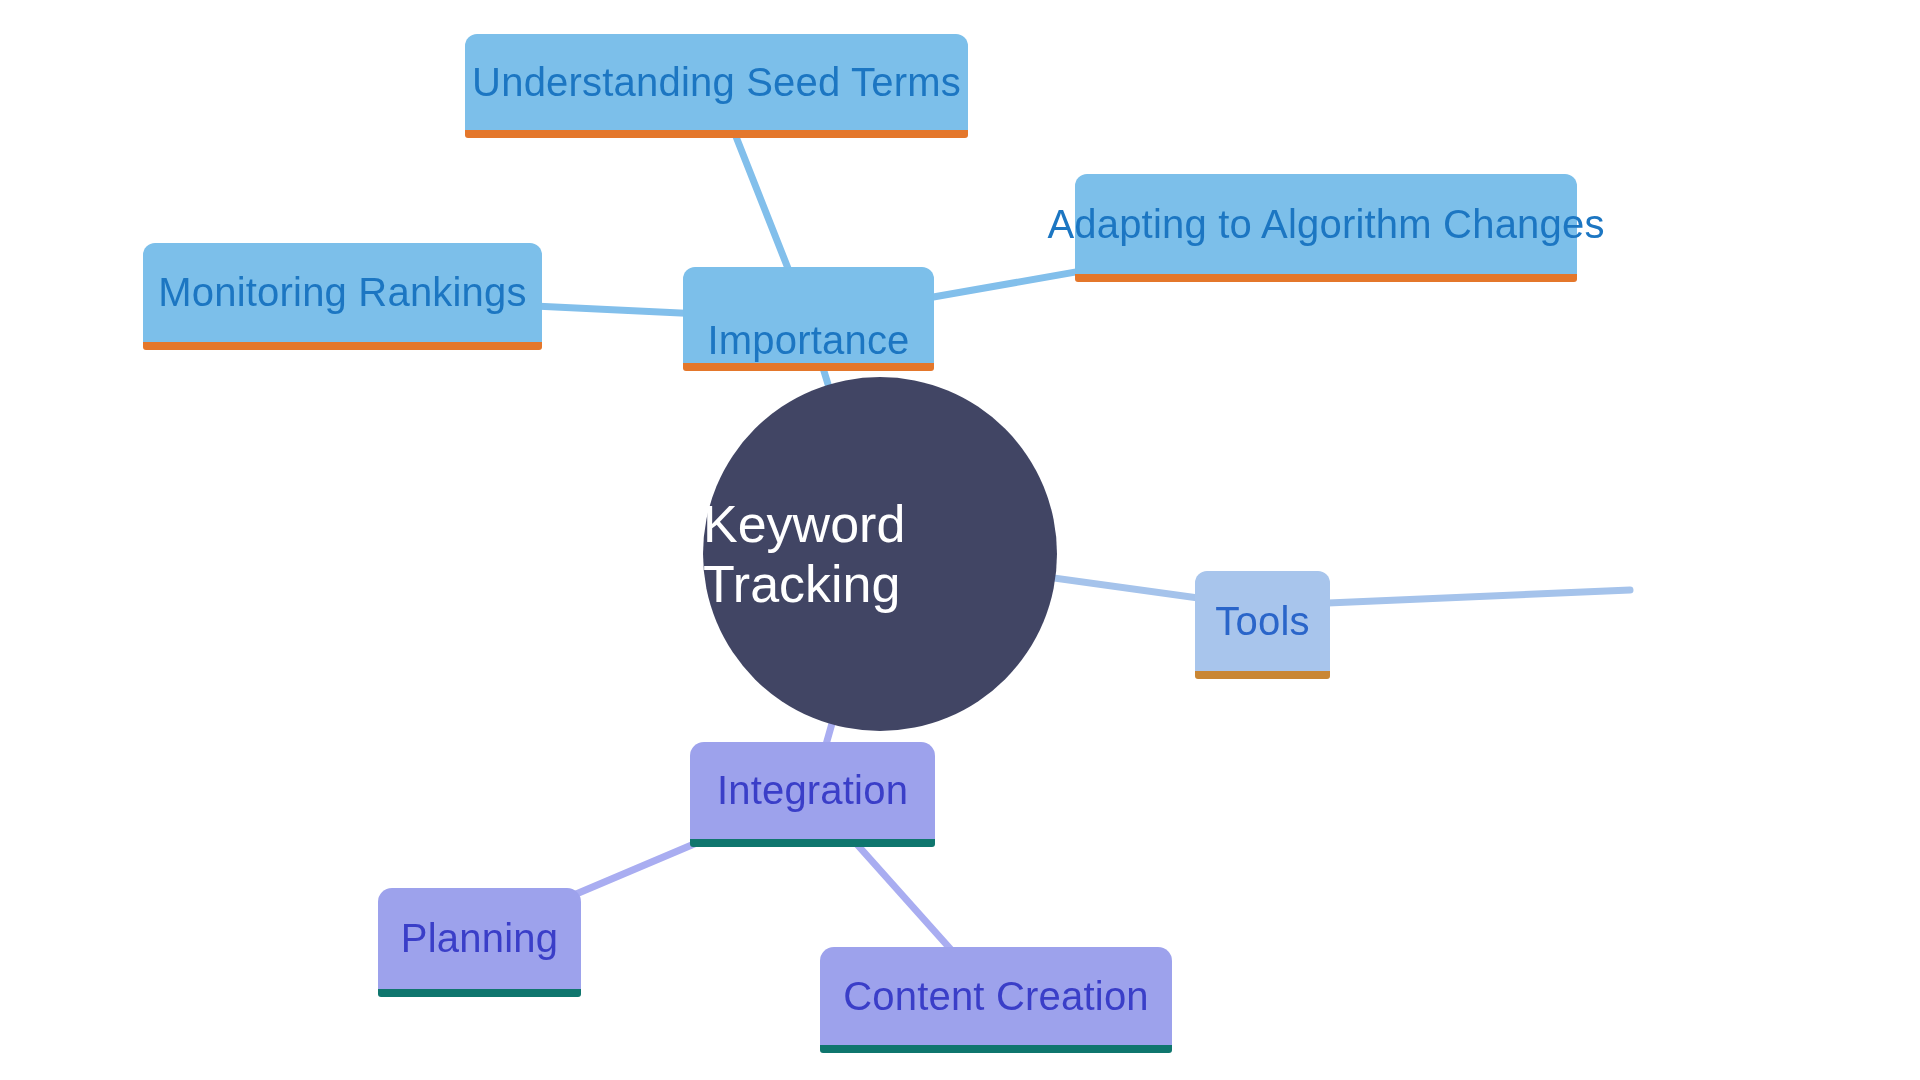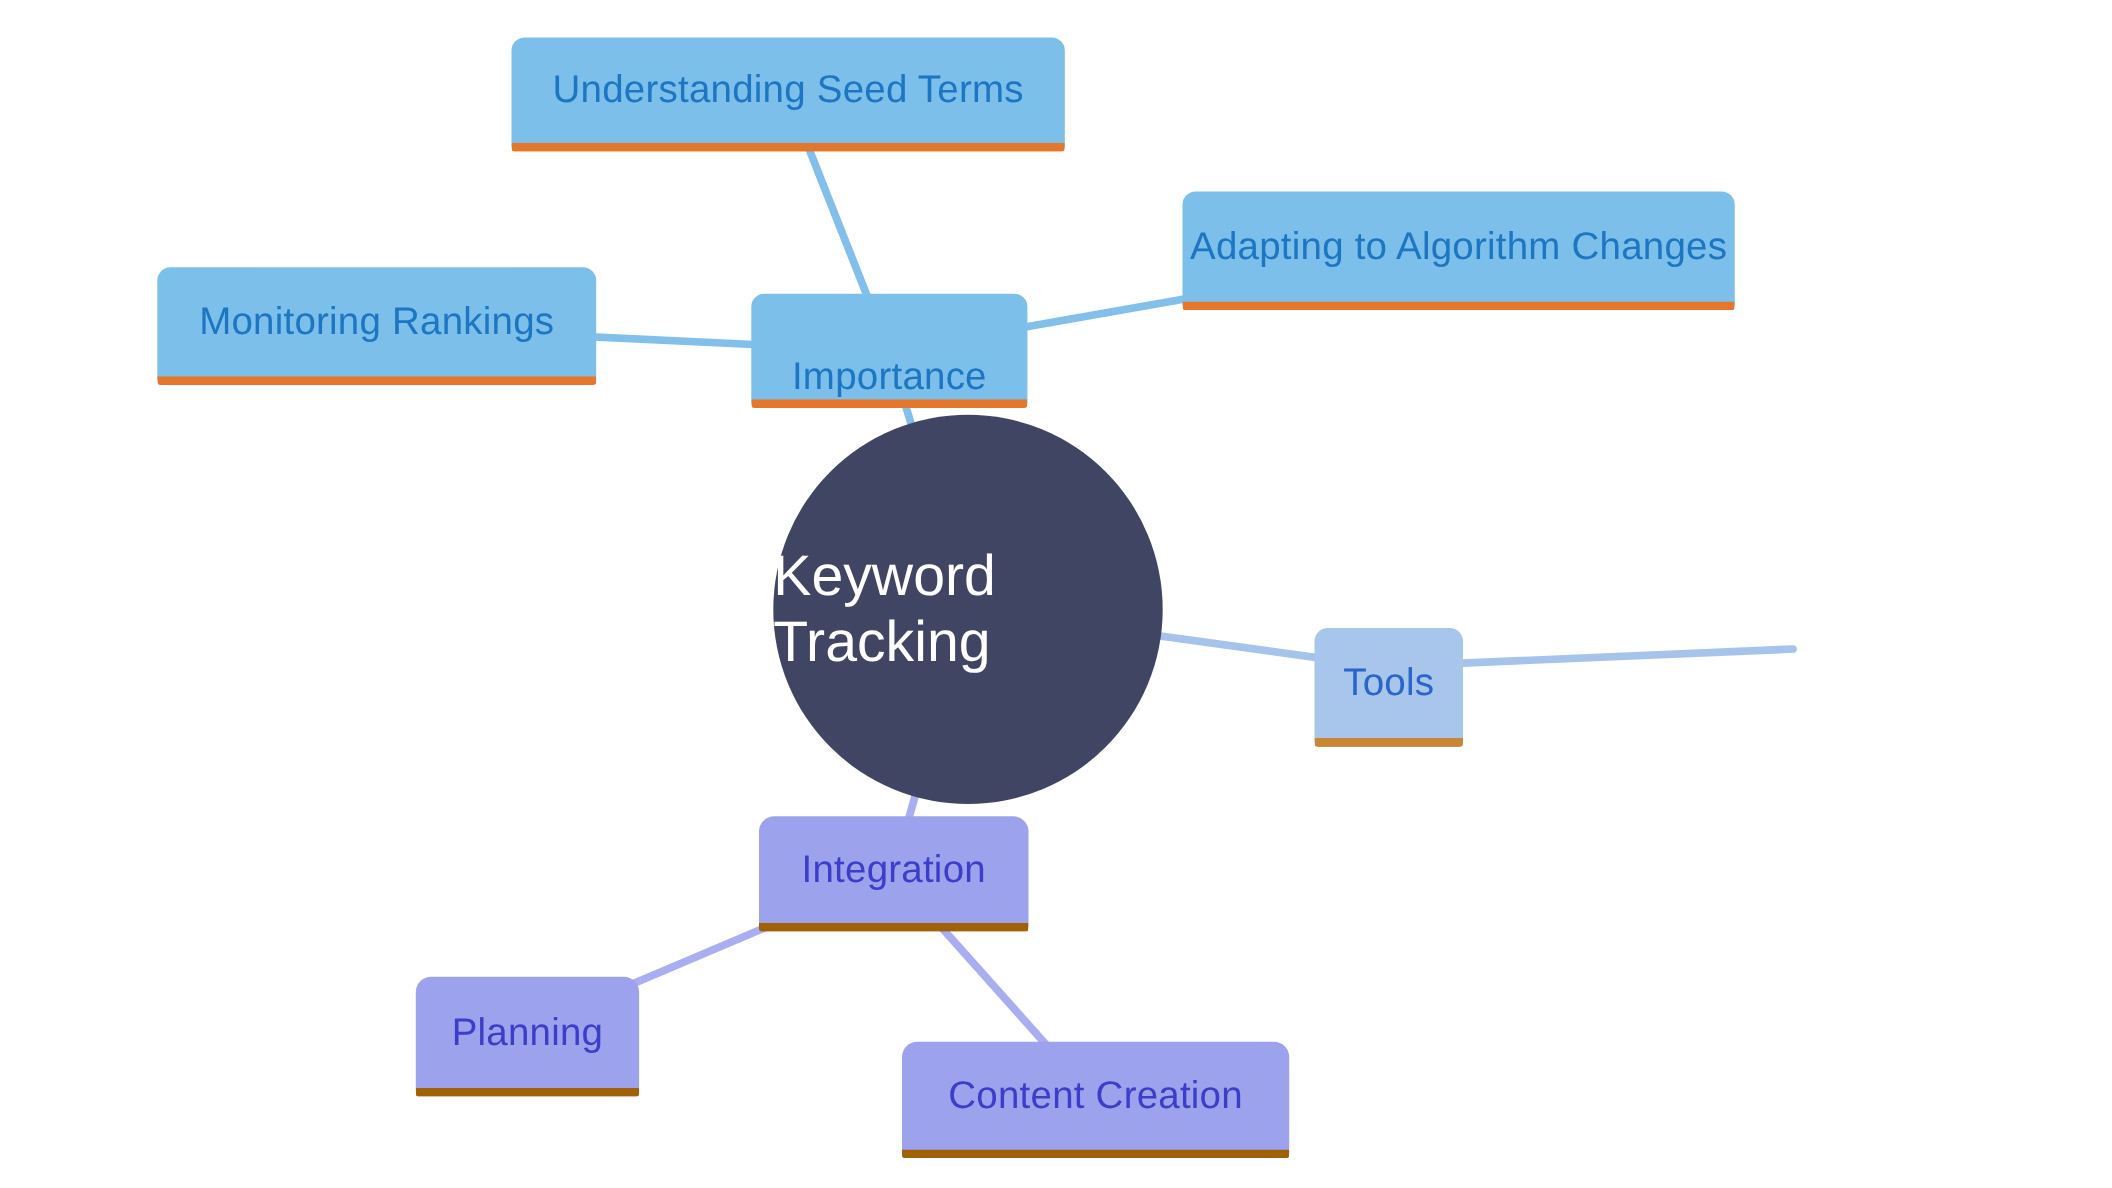--- a/index.html
+++ b/index.html
@@ -22,39 +22,39 @@
     width: 1920px;
     height: 1080px;
   }
   .node {
     position: absolute;
     box-sizing: border-box;
     display: flex;
     align-items: center;
     justify-content: center;
     white-space: nowrap;
-    font-size: 35px;
+    font-size: 40px;
     font-weight: 500;
     letter-spacing: 0.2px;
   }
   .branch-blue {
     background: #7CBFEA;
     border-bottom: 8px solid #E4772B;
     color: #1C76C2;
     border-radius: 12px 12px 3px 3px;
   }
   .branch-steel {
     background: #A8C5EC;
     border-bottom: 8px solid #C98634;
     color: #2A65C9;
     border-radius: 12px 12px 3px 3px;
   }
   .branch-lavender {
     background: #9DA2EC;
-    border-bottom: 8px solid #a16207;
+    border-bottom: 8px solid #0f766e;
     color: #3A3EC8;
     border-radius: 14px 14px 3px 3px;
   }
   .center-circle {
     position: absolute;
     left: 703px;
     top: 377px;
     width: 354px;
     height: 354px;
     border-radius: 50%;

